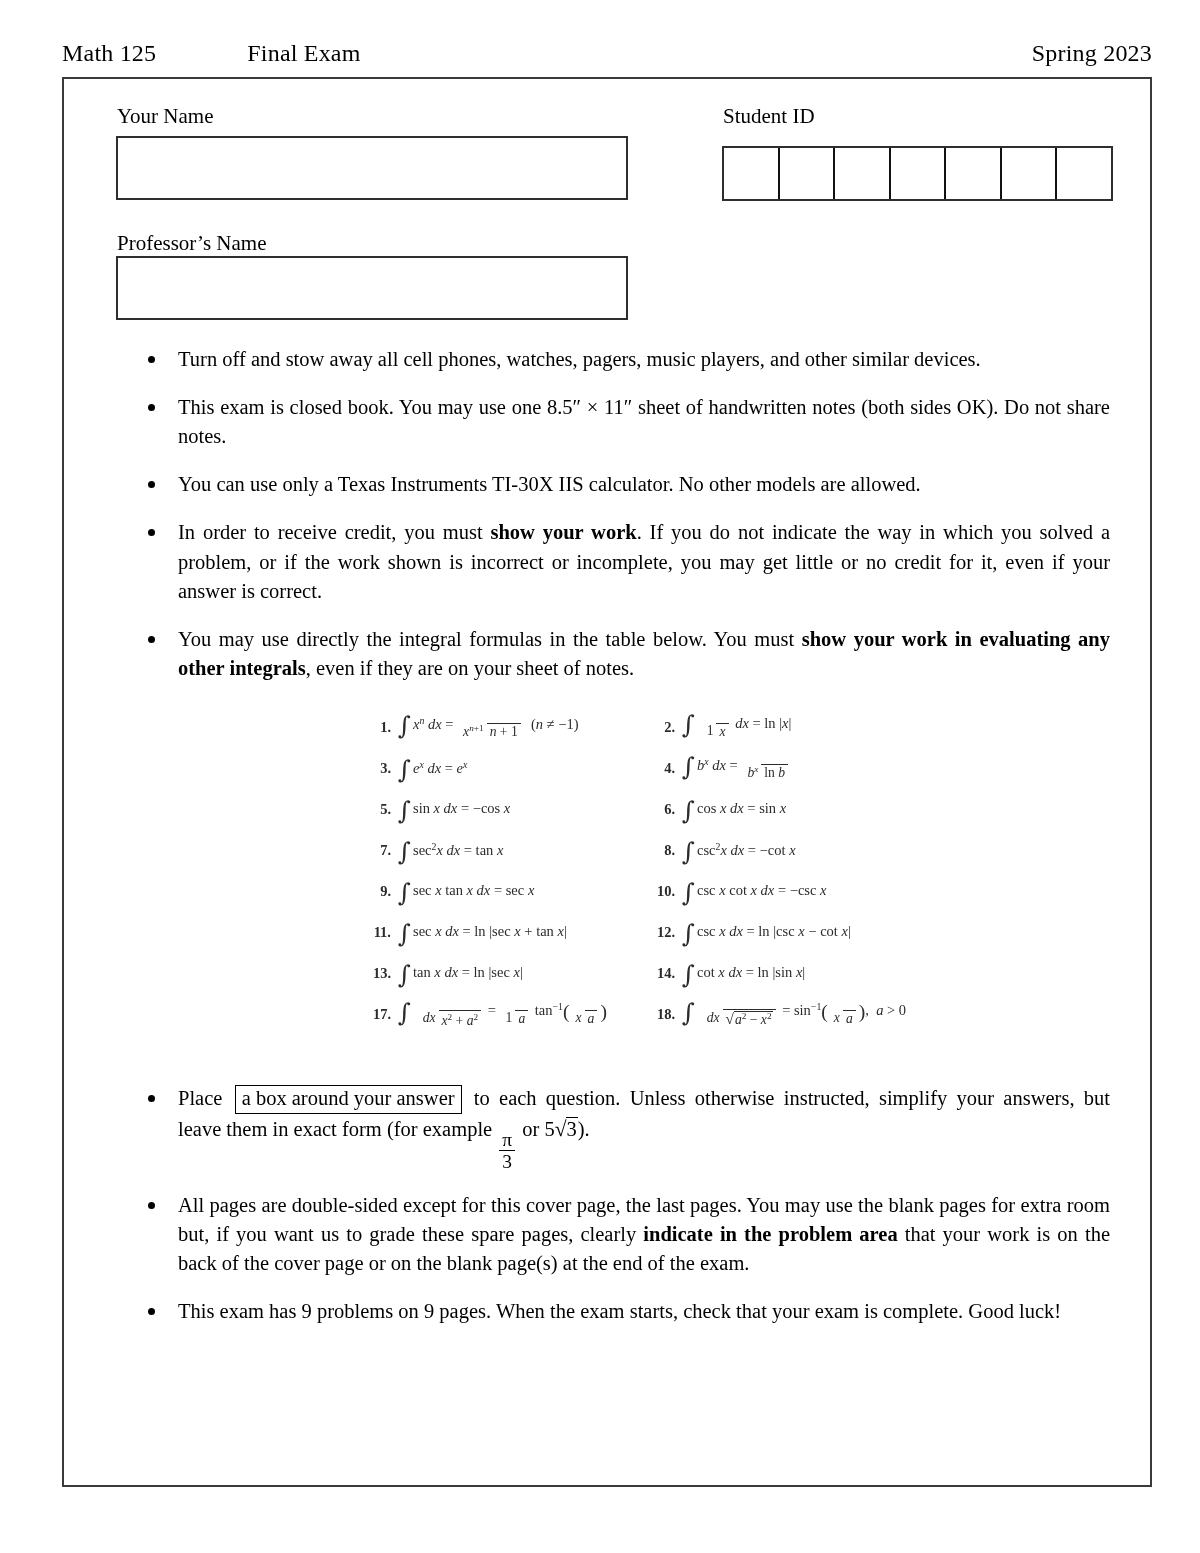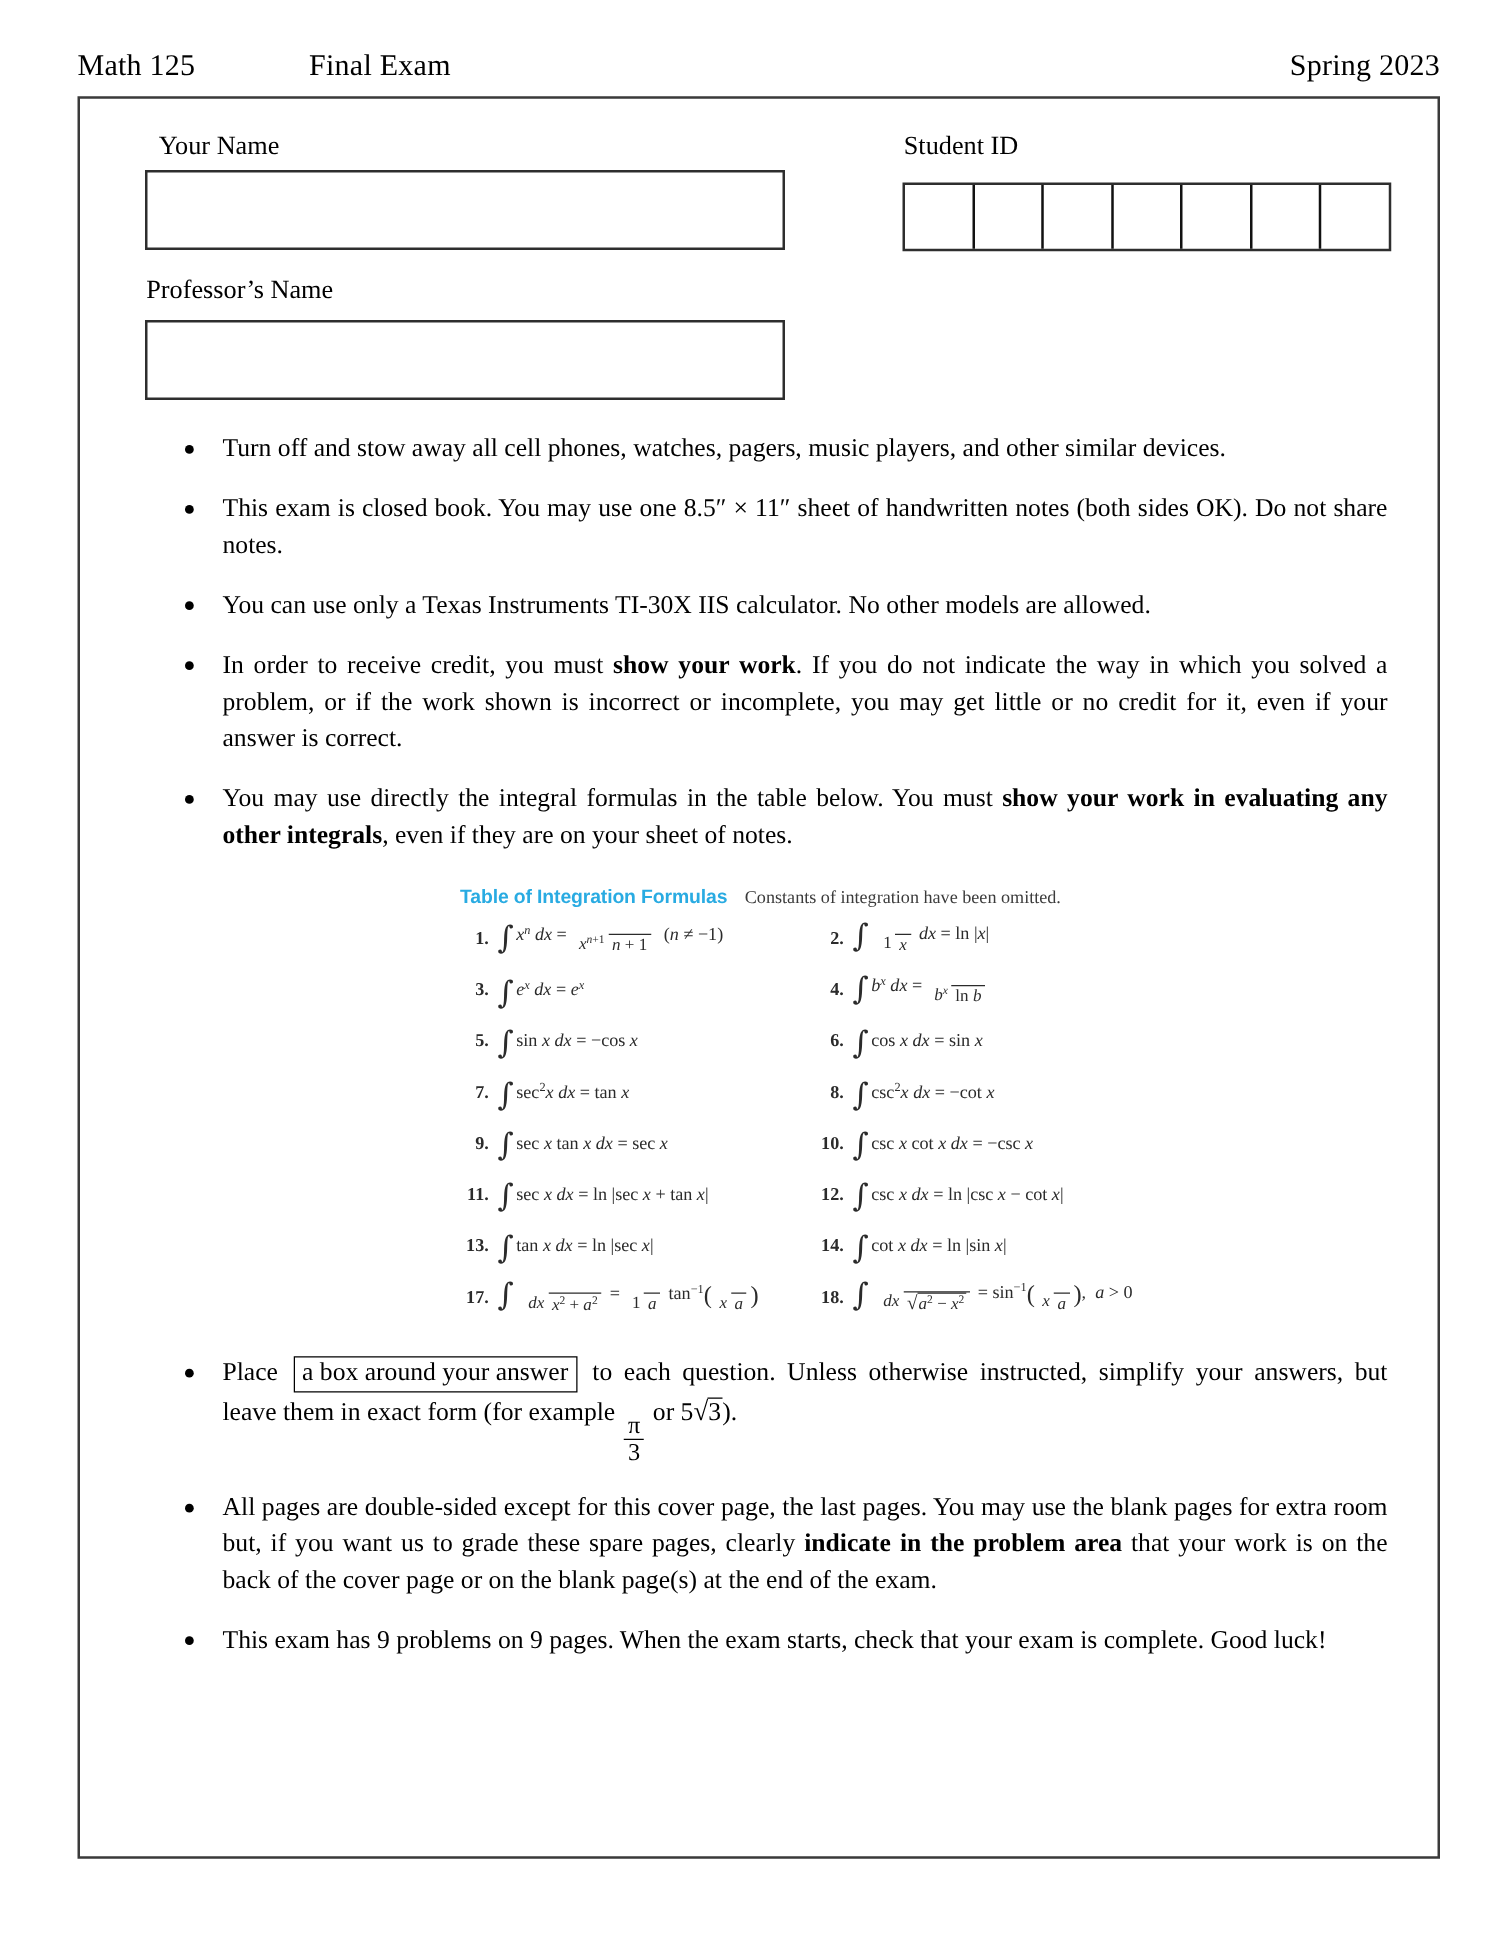--- a/index.html
+++ b/index.html
@@ -45,23 +45,23 @@
     background: #ffffff;
   }
 
   
   .field-label {
     position: absolute;
     font-size: 21px;
     line-height: 1.1;
     white-space: nowrap;
   }
-  .lbl-your-name   { left: 127px; top: 105px; }
+  .lbl-your-name   { left: 117px; top: 105px; }
   .lbl-student-id  { left: 723px; top: 105px; }
-  .lbl-prof-name   { left: 117px; top: 220px; }
+  .lbl-prof-name   { left: 117px; top: 232px; }
 
   .write-box {
     position: absolute;
     border: 2px solid #2e2e2e;
     background: #ffffff;
     box-sizing: border-box;
   }
   .box-your-name { left: 116px; top: 136px; width: 512px; height: 64px; }
   .box-prof-name { left: 116px; top: 256px; width: 512px; height: 64px; }
 
@@ -278,24 +278,20 @@
   </div>
 
   <div class="bullet-item">
     <span>This exam has 9 problems on 9 pages.  When the exam starts, check that your exam is complete.  Good luck!</span>
   </div>
 
 </div>
 
 <div class="formula-figure">
 
-  <div class="ff-header">
-    <span class="ff-title">Table of Integration Formulas</span>
-    <span class="ff-note">Constants of integration have been omitted.</span>
-  </div>
 
   <div class="ff-grid">
 
     <div class="ff-row">
       <span class="ff-num">1.</span>
       <span class="ff-body"><span class="intg">∫</span><i>x</i><sup class="e"><i>n</i></sup> <i>dx</i> =
         <span class="mfrac">
             <span class="num"><i>x</i><sup class="e"><i>n</i>+1</sup></span>
             <span class="den"><i>n</i> + 1</span>
           </span>

